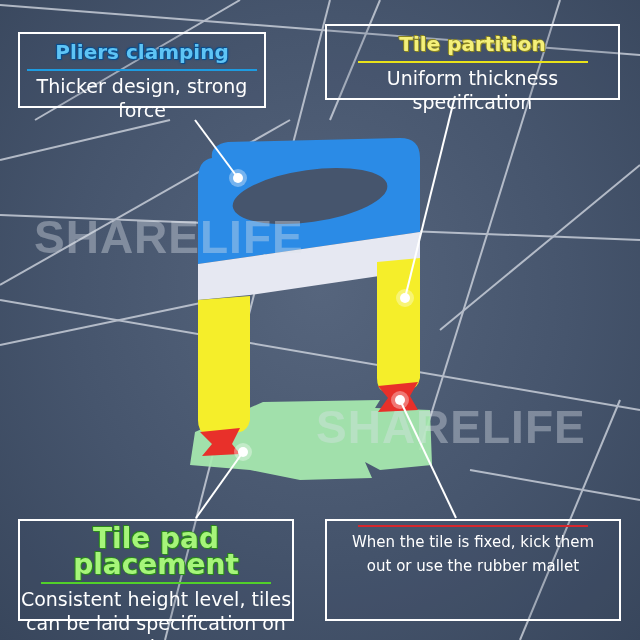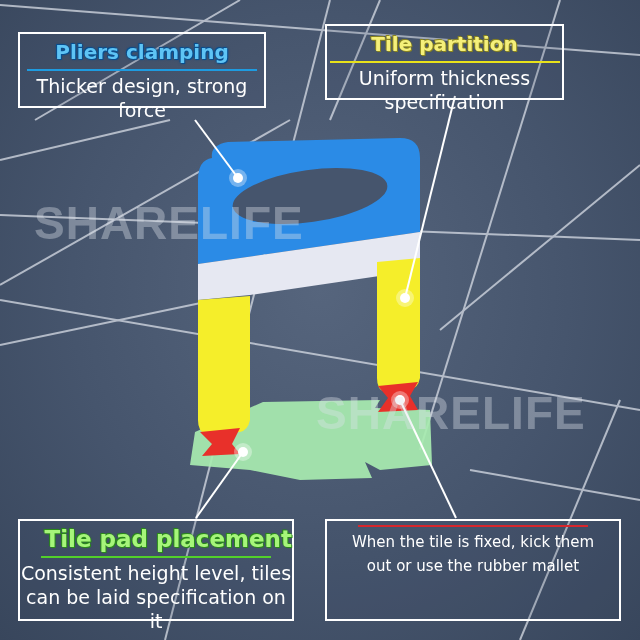--- a/index.html
+++ b/index.html
@@ -7,21 +7,21 @@
   .stage{position:relative;width:640px;height:640px;background:radial-gradient(ellipse at 50% 45%,#56657d 0%,#46556d 55%,#38465c 100%);overflow:hidden;}
   svg.bg{position:absolute;left:0;top:0;}
   .callout{position:absolute;border:2px solid #ffffff;box-sizing:border-box;text-align:center;background:rgba(60,75,100,0.15);}
   .ctitle{font-weight:bold;font-size:20px;line-height:26px;margin-top:5px;}
   .rule{height:2px;margin:4px auto 3px auto;}
   .cdesc{color:#ffffff;font-size:19px;line-height:24px;}
   .t-blue{color:#5ec4f5;text-shadow:0 0 2px #0a4f8f,0 0 3px #0a4f8f,1px 1px 0 #0a4f8f,-1px -1px 0 #0a4f8f;}
   .t-yellow{color:#f5f07a;text-shadow:0 0 2px #8a8420,1px 1px 0 #8a8420,-1px -1px 0 #8a8420;}
   .t-green{color:#a6f57a;text-shadow:0 0 2px #2a8a1a,1px 1px 0 #2a8a1a,-1px -1px 0 #2a8a1a;}
   .t-red{color:#ffffff;text-shadow:0 0 2px #c2141a,0 0 3px #c2141a,1px 1px 0 #c2141a,-1px -1px 0 #c2141a;font-family:"DejaVu Sans",sans-serif;}
-  .wm{position:absolute;font-family:"Liberation Sans",sans-serif;font-weight:bold;font-size:46px;color:rgba(220,225,235,0.38);letter-spacing:1px;}
+  .wm{position:absolute;font-family:"Liberation Sans",sans-serif;font-weight:bold;font-size:46px;color:rgba(220,225,235,0.38);letter-spacing:1px;margin-top:14px;}
 </style>
 </head>
 <body>
 
 <div class="stage">
 
   <svg class="bg" width="640" height="640" viewBox="0 0 640 640">
 
     <g stroke="#d8dde6" stroke-width="2" opacity="0.75" fill="none">
       <line x1="0" y1="5" x2="640" y2="55"></line>
@@ -72,28 +72,28 @@
 
   <div class="wm" style="left:34px;top:196px;">SHARELIFE</div>
   <div class="wm" style="left:316px;top:386px;">SHARELIFE</div>
 
   <div class="callout" style="left:18px;top:32px;width:248px;height:76px;">
     <div class="ctitle t-blue">Pliers clamping</div>
     <div class="rule" style="width:230px;background:#1e9be0;"></div>
     <div class="cdesc">Thicker design, strong force</div>
   </div>
 
-  <div class="callout" style="left:325px;top:24px;width:239px;height:76px;">
+  <div class="callout" style="left:325px;top:24px;width:295px;height:76px;">
     <div class="ctitle t-yellow">Tile partition</div>
     <div class="rule" style="width:230px;background:#e8e21a;"></div>
     <div class="cdesc">Uniform thickness specification</div>
   </div>
 
   <div class="callout" style="left:18px;top:519px;width:276px;height:102px;">
-    <div class="ctitle t-green" style="font-size:23px;text-align:right;">Tile pad placement</div>
+    <div class="ctitle t-green" style="font-size:28px;">Tile pad placement</div>
     <div class="rule" style="width:230px;background:#52d02a;"></div>
     <div class="cdesc">Consistent height level, tiles</div>
     <div class="cdesc">can be laid specification on it</div>
   </div>
 
   <div class="callout" style="left:325px;top:519px;width:296px;height:102px;">
     <div class="rule" style="width:230px;background:#d8262c;"></div>
     <div class="cdesc" style="font-size:15px;">When the tile is fixed, kick them</div>
     <div class="cdesc" style="font-size:15px;">out or use the rubber mallet</div>
   </div>

